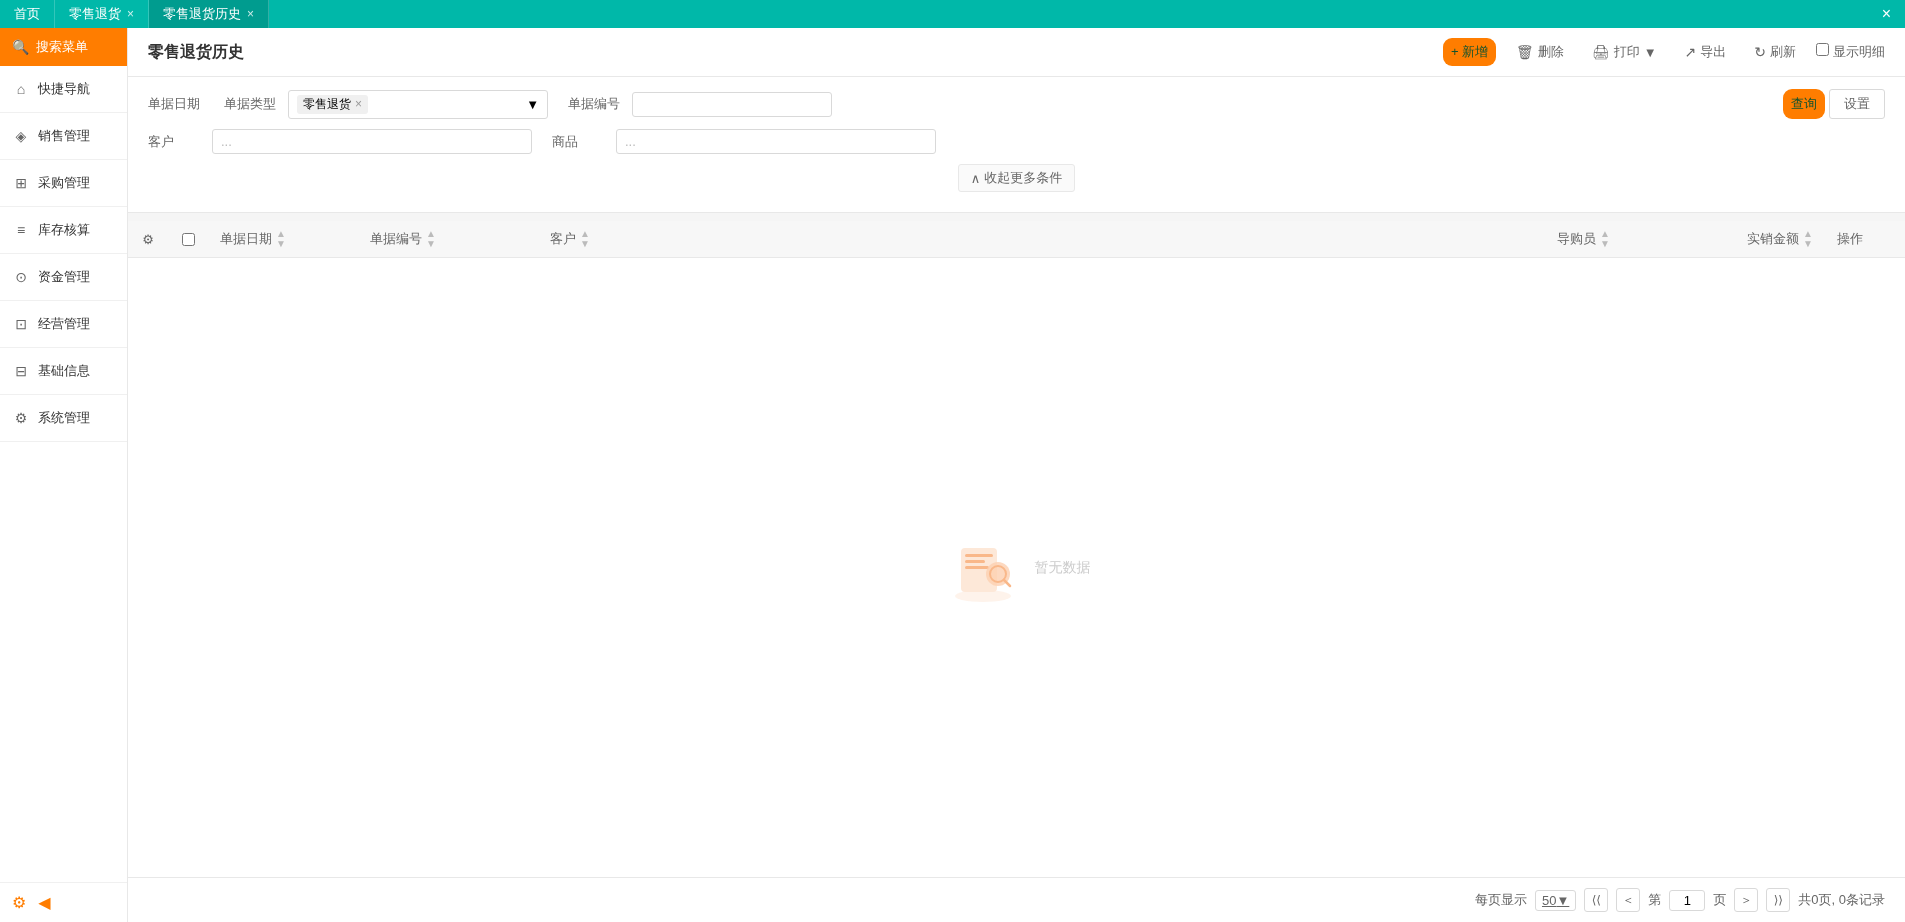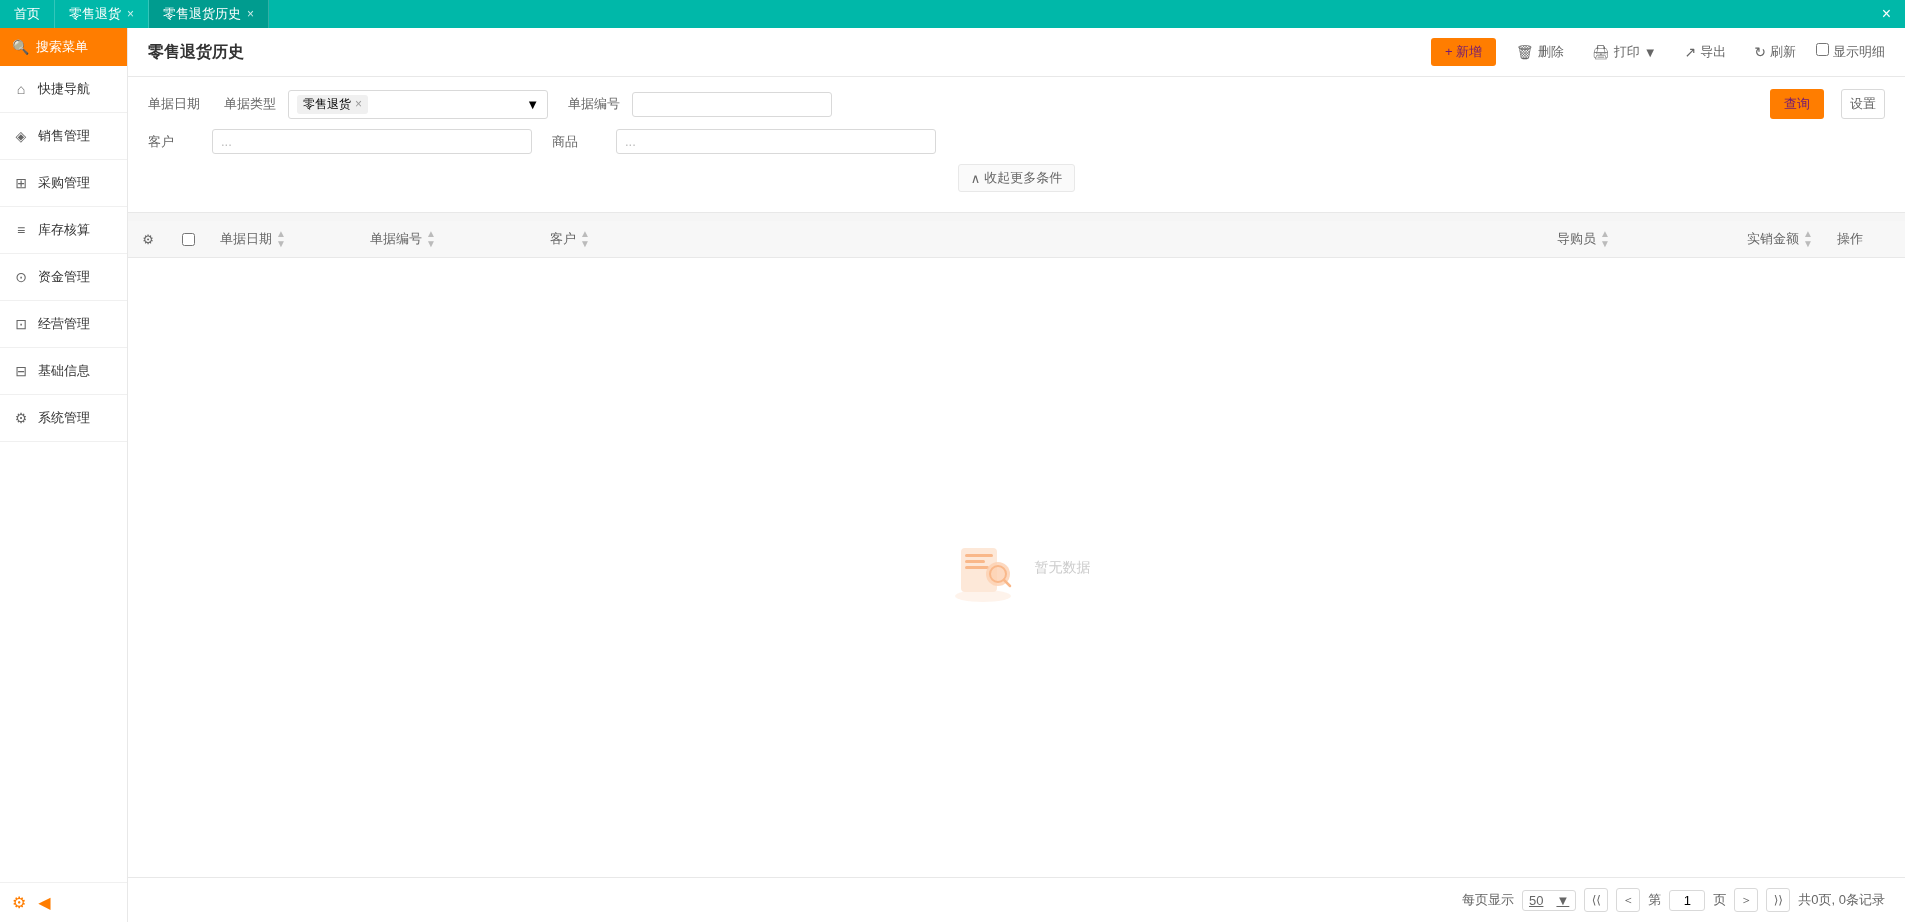--- a/index.html
+++ b/index.html
@@ -138,32 +138,32 @@
       gap: 4px;
       color: #666;
       font-size: 13px;
       cursor: pointer;
       padding: 4px 8px;
       border-radius: 3px;
     }
     .toolbar-btn .btn-icon { font-size: 14px; }
     .toolbar-btn-primary {
       background: #ff7d00;
-      color: #701a75;
+      color: #14532d;
       border: none;
-      padding: 5px 14px;
-      border-radius: 3px;
+      padding: 5px 8px;
+      border-radius: 9px;
       cursor: pointer;
       font-size: 13px;
     }
     .toolbar-btn-secondary {
       background: #fff;
       color: #666;
       border: 1px solid #d9d9d9;
-      padding: 5px 8px;
+      padding: 5px 14px;
       border-radius: 3px;
       cursor: pointer;
       font-size: 13px;
     }
     .display-checkbox {
       display: flex;
       align-items: flex-start;
       gap: 4px;
       font-size: 13px;
       color: #666;
@@ -327,21 +327,21 @@
       font-size: 13px;
       color: #666;
     }
     .page-size-select {
       border: 1px solid #d9d9d9;
       border-radius: 3px;
       padding: 2px 6px;
       font-size: 13px;
       display: flex;
       align-items: center;
-      gap: 13px;
+      gap: 0;
       cursor: pointer;
       text-decoration: underline;
     }
     .page-btn {
       width: 24px;
       height: 24px;
       display: flex;
       align-items: center;
       justify-content: center;
       border: 1px solid #d9d9d9;
@@ -474,21 +474,21 @@
             </div>
             <span>▼</span>
           </div>
         </div>
 
         <div class="filter-item">
           <span class="filter-label">单据编号</span>
           <input class="filter-input" type="text" style="min-width: 200px;">
         </div>
 
-        <div style="margin-left:auto; display:flex; gap:17px;">
+        <div style="margin-left:auto; display:flex; gap:4px;">
           <button class="toolbar-btn-primary">查询</button>
           <button class="toolbar-btn-secondary">设置</button>
         </div>
       </div>
 
       <div class="filter-row">
 
         <div class="filter-item">
           <span class="filter-label">客户</span>
           <div class="filter-input" style="min-width:320px; color:#bbb;">...</div>

